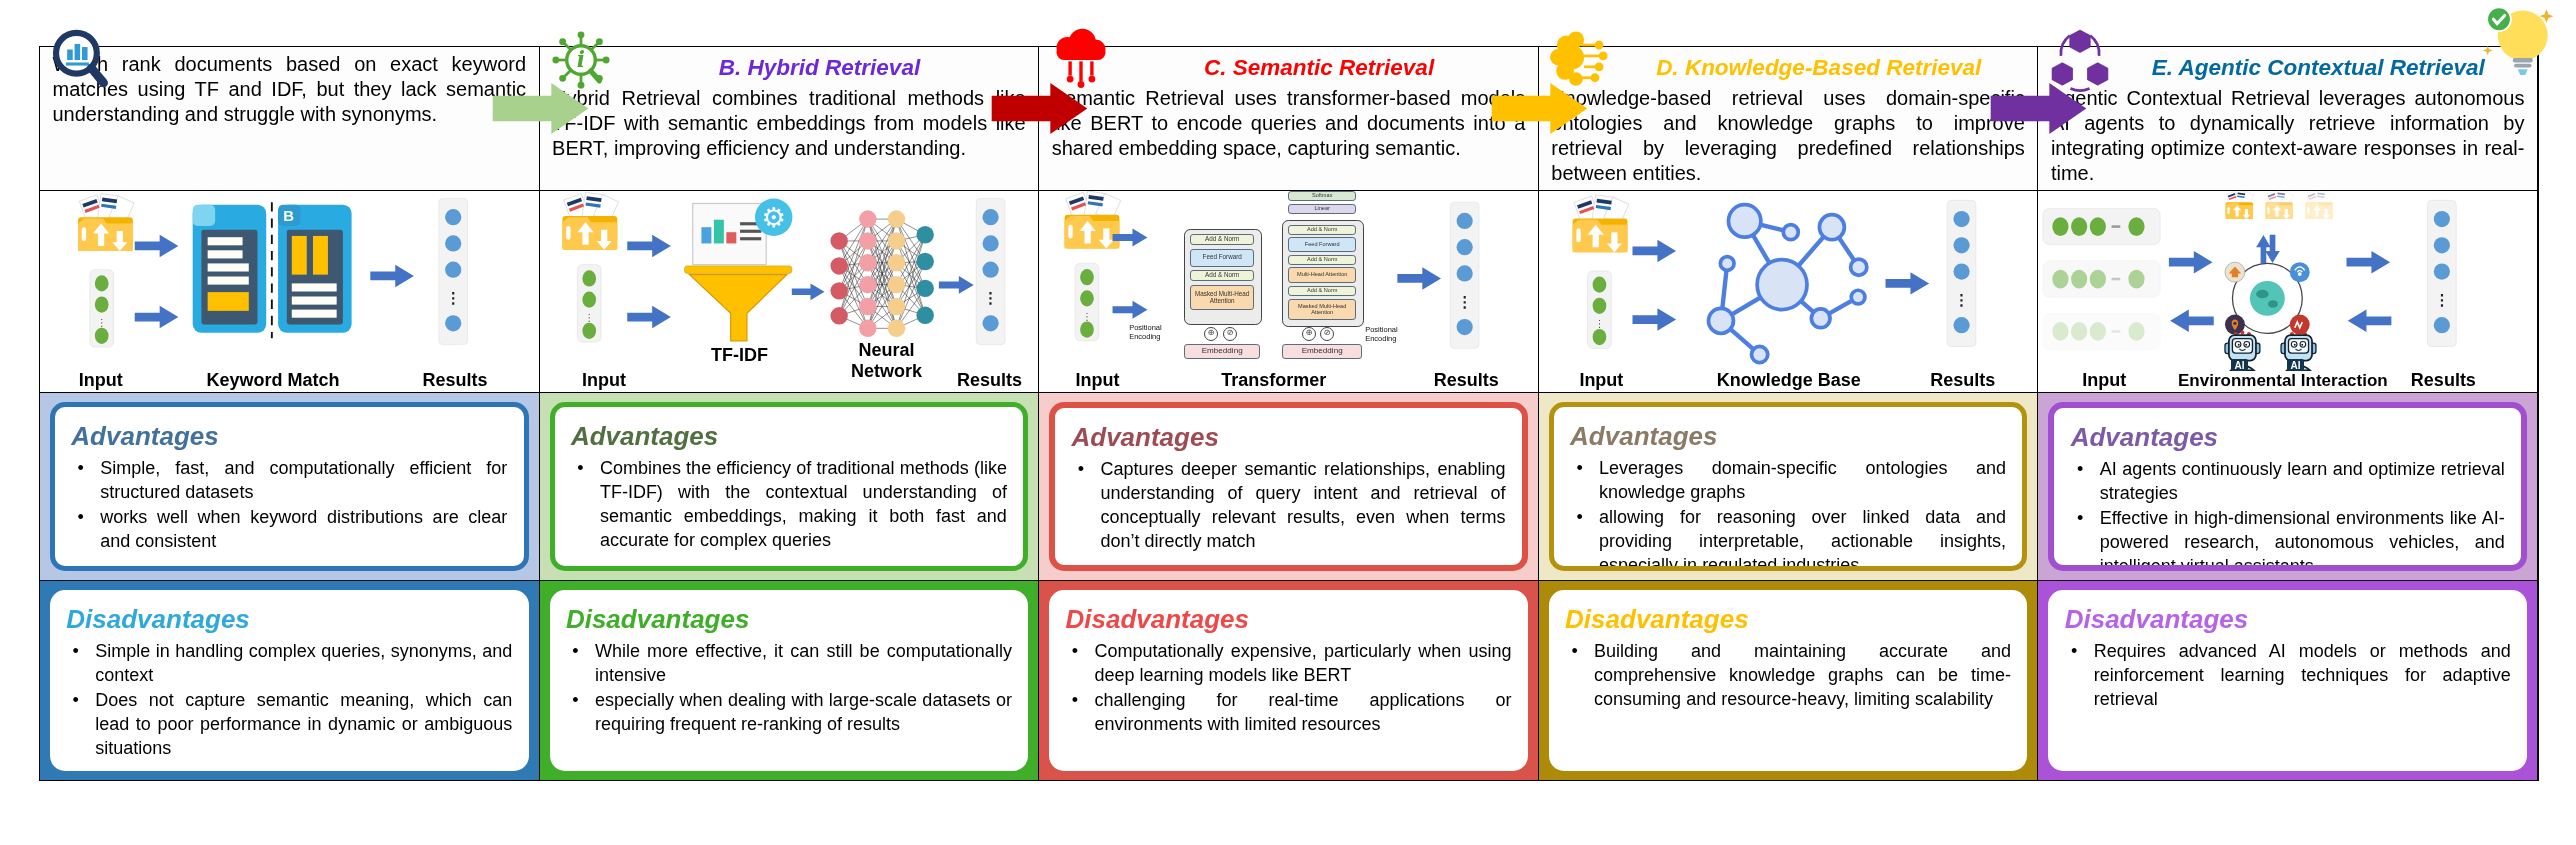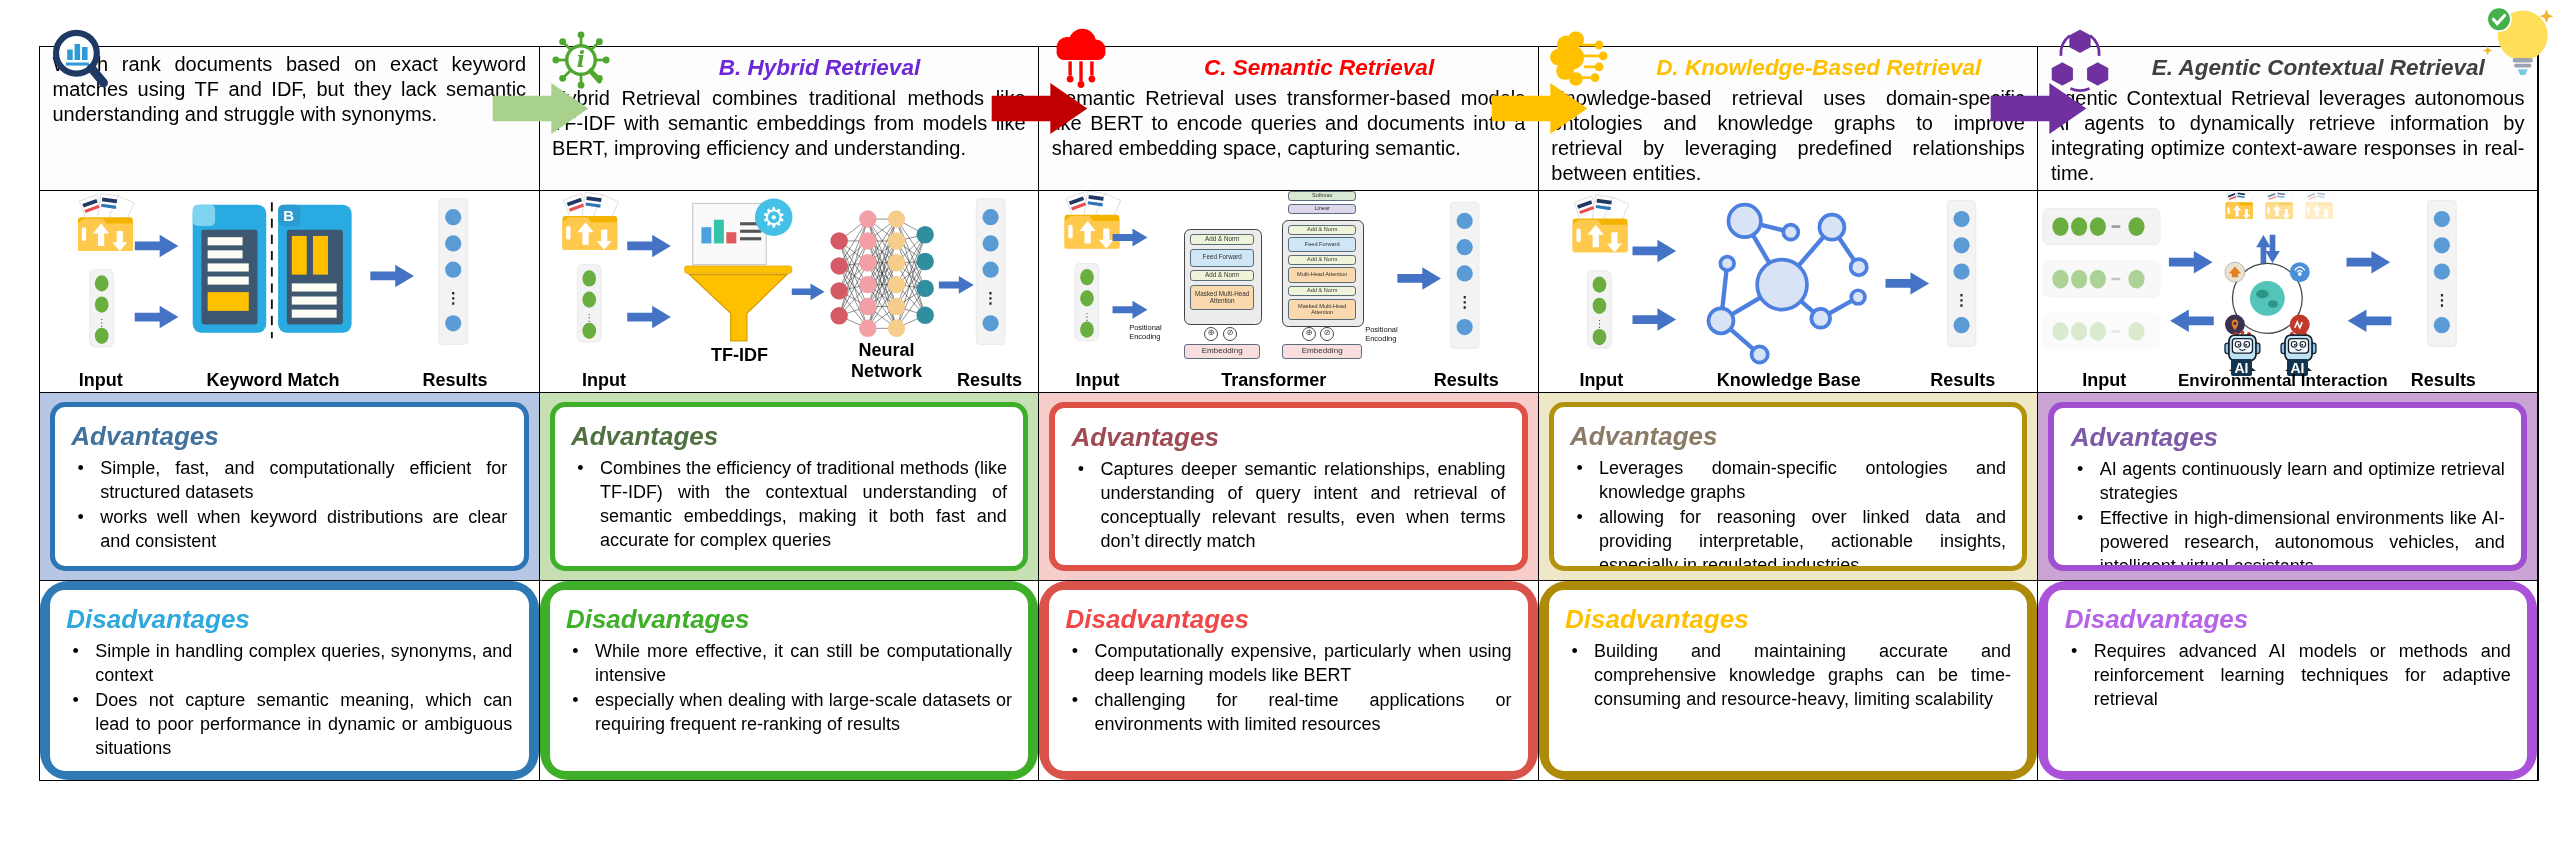--- a/index.html
+++ b/index.html
@@ -4,28 +4,28 @@
 <style>
   html,body{margin:0;padding:0;}
   body{width:2576px;height:845px;background:#fff;font-family:"Liberation Sans",sans-serif;position:relative;overflow:hidden;color:#000;}
   .board{position:absolute;left:39px;top:46px;width:2498px;height:733px;border:1.9px solid #000;display:flex;background:#fff;}
   .col{flex:1 1 0;min-width:0;display:flex;flex-direction:column;border-right:1.9px solid #000;position:relative;background:#fff;}
   .col:last-child{border-right:none;}
   .head{height:143px;border-bottom:1.9px solid #000;position:relative;background:#fdfdfd;}
   .hicon{position:absolute;left:7.5px;top:-21px;width:68px;height:68px;}
   .hicon svg{width:100%;height:100%;}
   .title{margin:7.5px 8.8px 0 70px;text-align:center;font-size:22.5px;font-style:italic;font-weight:bold;white-space:nowrap;}
-  .t-a{color:#2EA3DC}.t-b{color:#6d28d9}.t-c{color:#FF0000}.t-d{color:#FFC000}.t-e{color:#404040}
+  .t-a{color:#2EA3DC}.t-b{color:#6d28d9}.t-c{color:#FF0000}.t-d{color:#FFC000}.t-e{color:#0369a1}
   .desc{margin:5px 12.5px 0;font-size:20px;line-height:25px;text-align:justify;}
   .diag{height:201px;border-bottom:1.9px solid #000;position:relative;background:#fff;}
   .dsvg{position:absolute;left:0;top:0;width:100%;height:100%;}
   .dlabel{position:absolute;font-weight:bold;font-size:18px;text-align:center;line-height:1.15;}
   .panel{box-sizing:border-box;padding:8.8px 10px;}
   .adv{height:188px;border-bottom:1.3px solid #111;}
-  .dis{flex:1;border-radius:28px;}
+  .dis{flex:1;}
   .pbox{box-sizing:border-box;height:100%;background:#fff;border-radius:15px;padding:5px 16.3px;overflow:hidden;}
   .ptitle{margin:9px 0 0;font-size:26px;font-weight:bold;font-style:italic;}
   .pbox ul{margin:3.8px 0 0;padding:0;list-style:none;}
   .pbox li{position:relative;padding-left:29px;font-size:18px;line-height:24px;text-align:justify;margin-top:1.3px;}
   .pbox li::before{content:"\2022";position:absolute;left:6.3px;top:0;}
   .adv-a{background:#B5C7E4}.adv-a .pbox{border:5px solid #2E75B6}.adv-a .ptitle{color:#41719C}
   .adv-b{background:#C6E0B4}.adv-b .pbox{border:5px solid #3FAE29}.adv-b .ptitle{color:#50703F}
   .adv-c{background:#F7CDCB}.adv-c .pbox{border:6.3px solid #DD5146}.adv-c .ptitle{color:#9E4B54}
   .adv-d{background:#EFE8C6}.adv-d .pbox{border:5px solid #B3930E}.adv-d .ptitle{color:#8A7A66}
   .adv-e{background:#CBA4D6}.adv-e .pbox{border:6.3px solid #A04FD0}.adv-e .ptitle{color:#7C5AA5}
@@ -35,21 +35,21 @@
   .dis-d{background:#AD8B08}.dis-d .ptitle{color:#FFC000}
   .dis-e{background:#AB53D8}.dis-e .ptitle{color:#B763E8}
   .conn{position:absolute;top:36px;width:99px;height:51px;z-index:6;}
   .conn-1{left:calc(20% - 49px)}.conn-2{left:calc(40% - 49px)}.conn-3{left:calc(60% - 49px)}.conn-4{left:calc(80% - 49px)}
   .badge{position:absolute;left:2480px;top:2.5px;width:83px;height:80px;z-index:7;}
   
   .tf-box{position:absolute;border:0.9px solid #5a6b7a;border-radius:3.1px;font-size:6.3px;line-height:1.05;display:flex;align-items:center;justify-content:center;text-align:center;color:#333;box-sizing:border-box;padding:0.6px;background:#fff;}
   .tf-block{position:absolute;background:#ECECEC;border:1.3px solid #444;border-radius:6.3px;}
   .tf-sym{position:absolute;width:12px;height:12px;border:0.9px solid #444;border-radius:50%;background:#fff;font-size:8.1px;line-height:10.6px;text-align:center;color:#333;}
   .tf-pos{position:absolute;font-size:7.5px;line-height:1.15;color:#111;}
-  .ai-tag{position:absolute;background:#12344E;color:#fff;font-size:14px;font-weight:bold;padding:0.6px 3.1px;border-radius:1.9px;}
+  .ai-tag{position:absolute;background:#12344E;color:#fff;font-size:10px;font-weight:bold;padding:0.6px 3.1px;border-radius:1.9px;}
 </style>
 </head>
 <body>
 
 <svg width="0" height="0" style="position:absolute" aria-hidden="true">
   <defs>
     <g id="folder-docs">
       <g stroke="#d0d0d0" stroke-width="1">
         <rect x="14" y="4" width="30" height="40" fill="#fff" transform="rotate(-20 29 24)"></rect>
         <rect x="40" y="0" width="30" height="40" fill="#fff" transform="rotate(8 55 20)"></rect>

